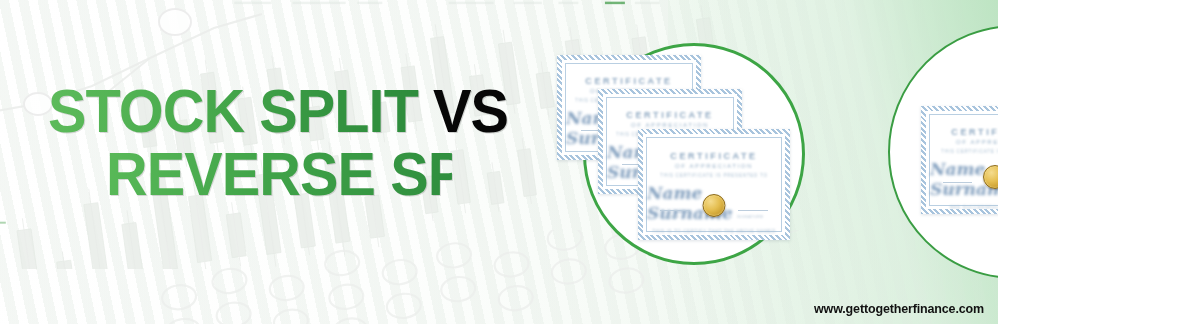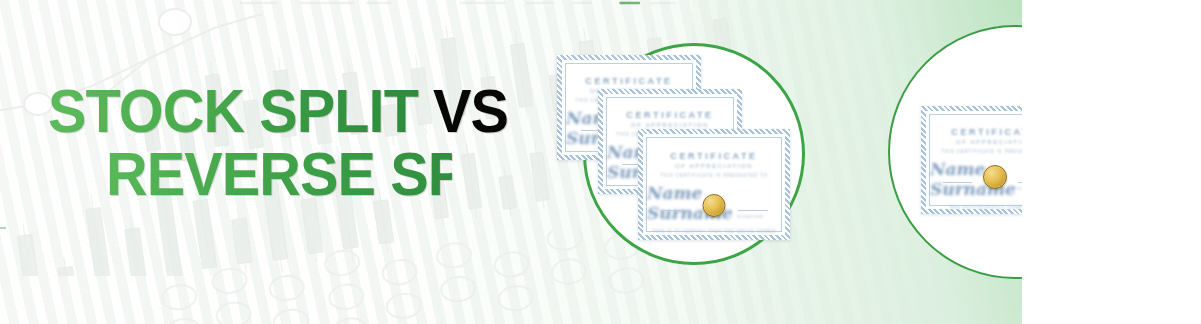--- a/index.html
+++ b/index.html
@@ -4,21 +4,20 @@
 <style>
   html,body{margin:0;padding:0;}
   body{
     width:1201px;height:324px;overflow:hidden;
     font-family:"Liberation Sans", sans-serif;
     background:#ffffff;
   }
   .banner{
     position:relative;width:998px;height:324px;overflow:hidden;
     background:#fdfefd;
-    padding-left:24px;
   }
 
   
   .bg-base{
     position:absolute;inset:0;
     background:
       linear-gradient(100deg,#ffffff 0%,#fdfefd 42%,#f7fbf7 62%,#e9f5ea 86%,#d9eedc 100%);
   }
   .bg-stripes{
     position:absolute;inset:0;
@@ -349,14 +348,15 @@
       <div class="c-name">Name Surname</div>
       <div class="c-desc">HAS SUCCESSFULLY COMPLETED</div>
       <div class="seal" style="width:22px;height:22px;bottom:16px;"></div>
       <div class="sigline" style="left:10%;bottom:22px;width:22%;"></div>
       <div class="sigline" style="right:10%;bottom:22px;width:22%;"></div>
       <div class="sigtxt" style="left:15%;bottom:14px;">DATE</div>
       <div class="sigtxt" style="right:13%;bottom:14px;">SIGNATURE</div>
     </div>
   </div>
 
+  <div class="url">www.gettogetherfinance.com</div>
 
 </div>
 
 </body></html>

